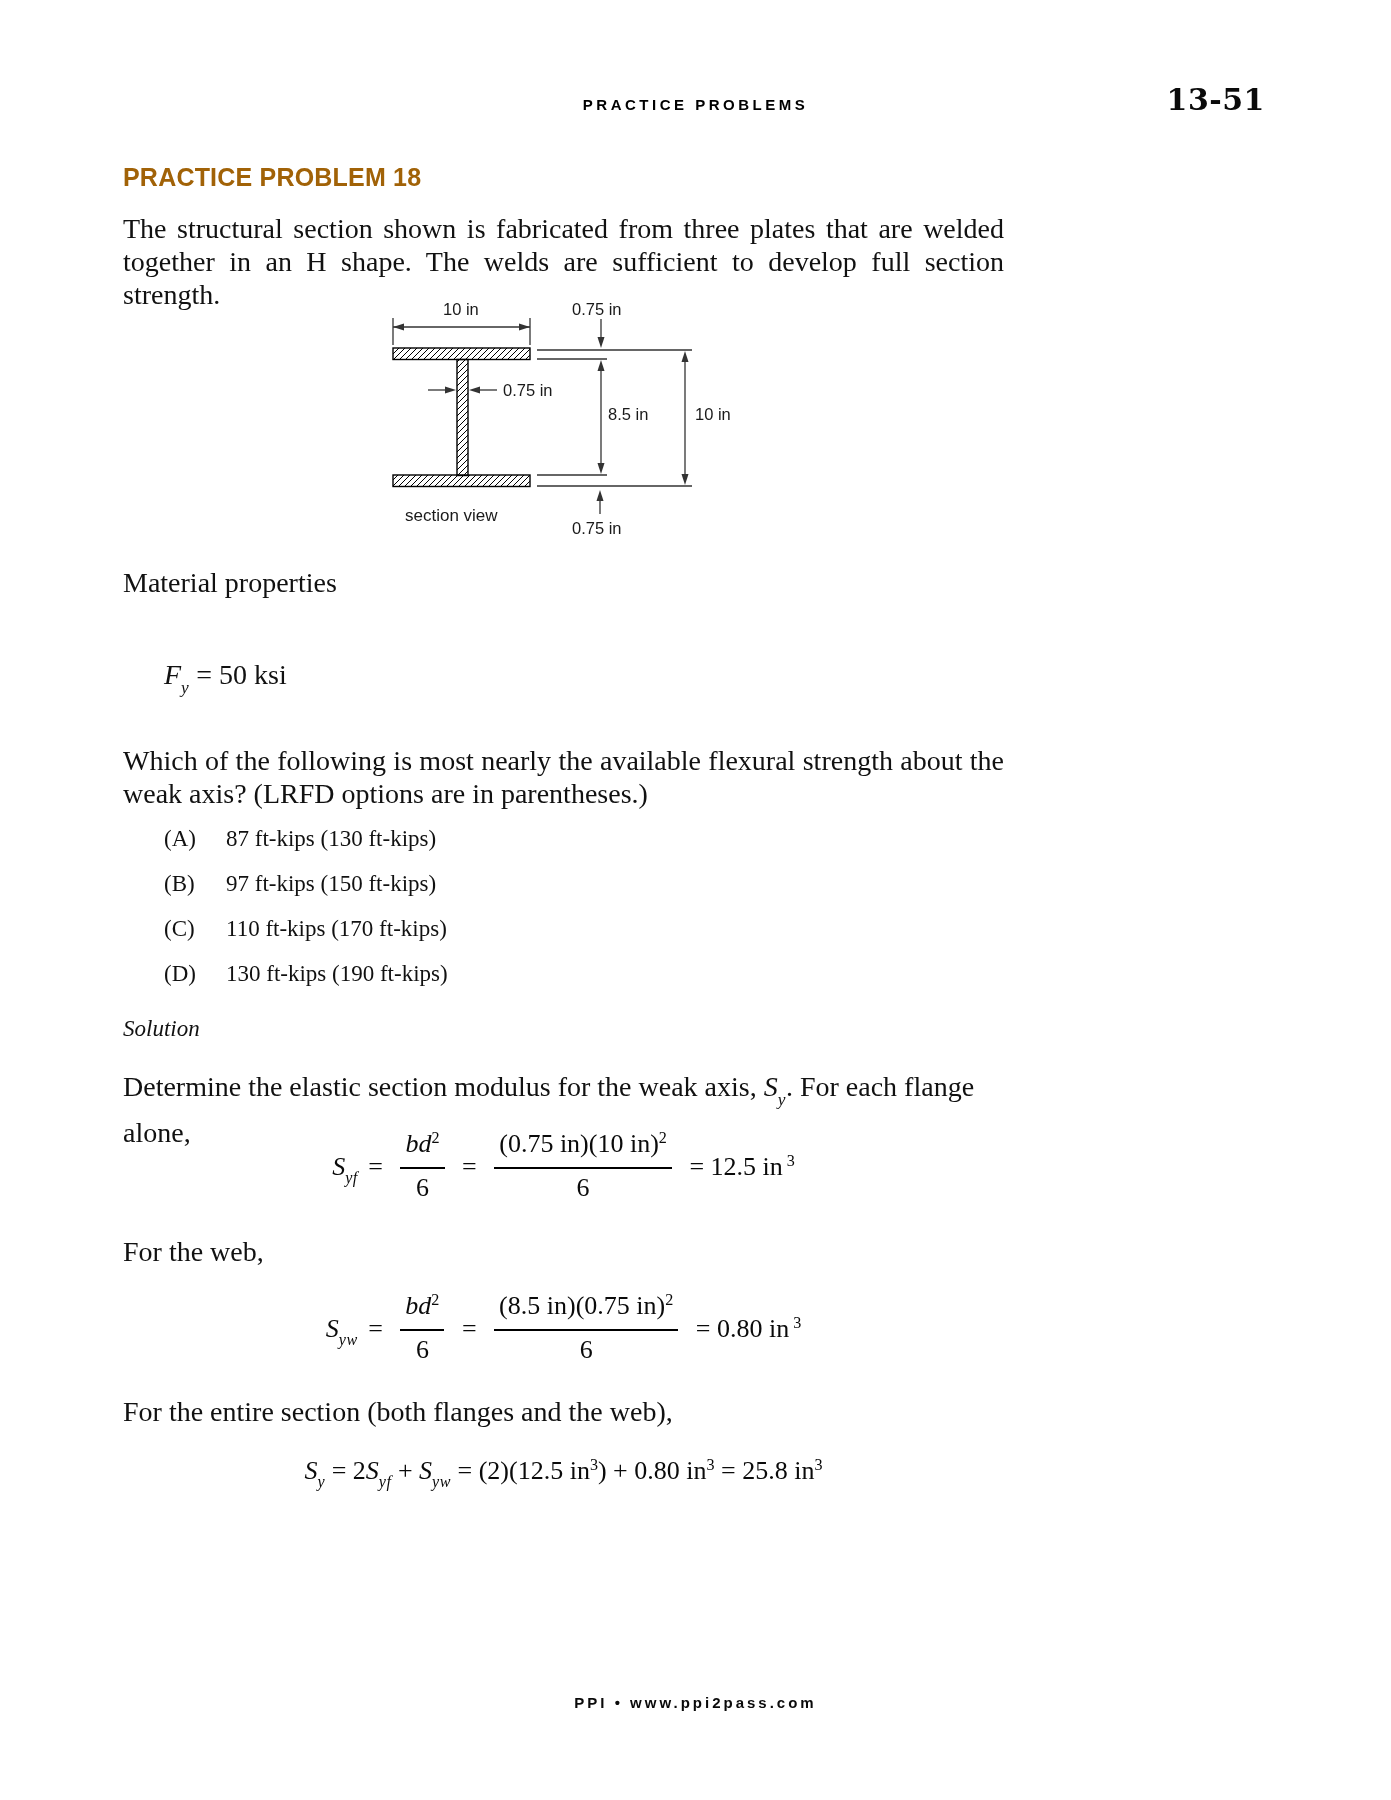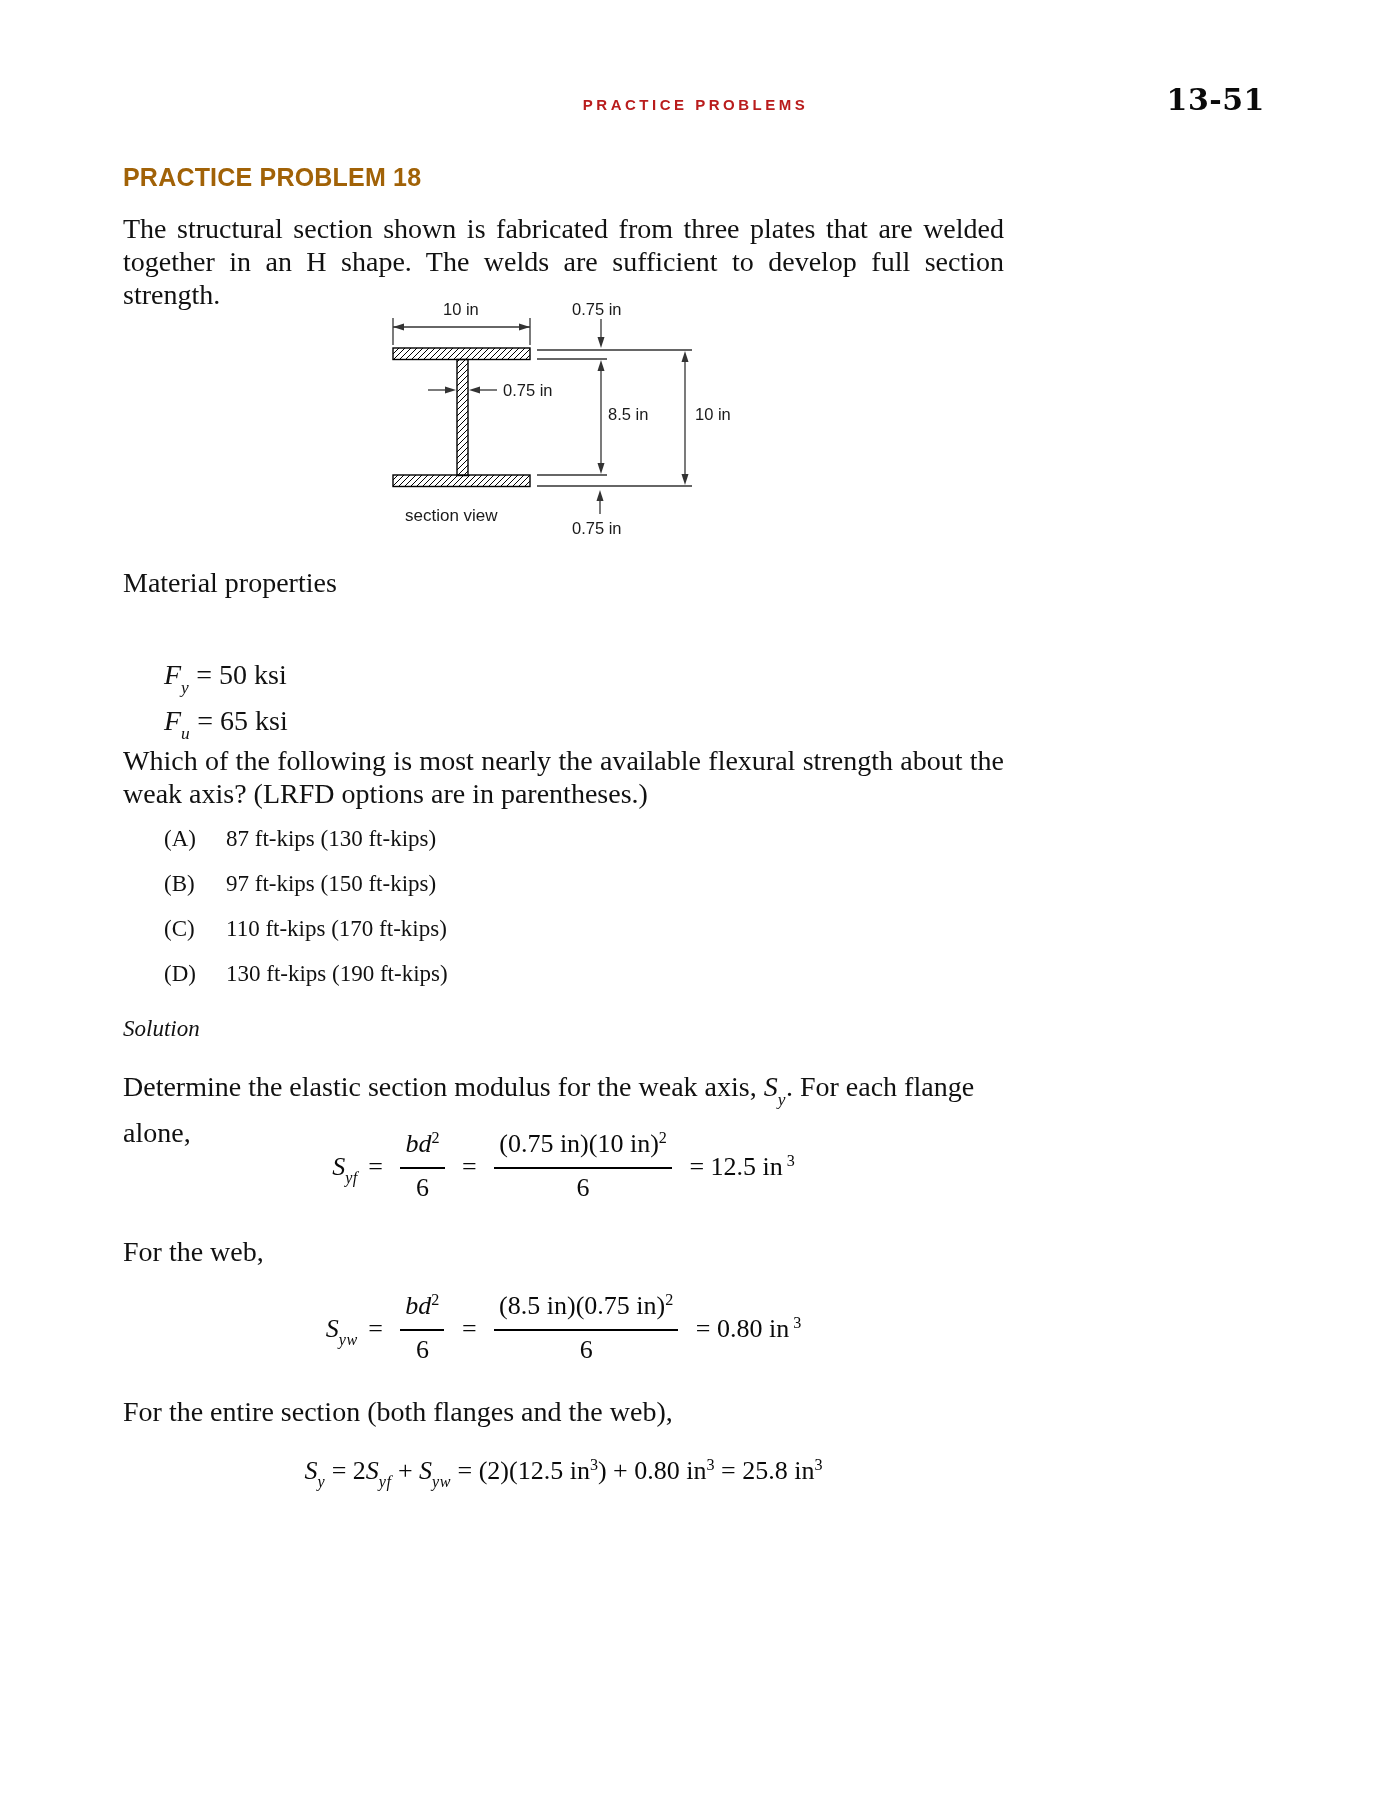--- a/index.html
+++ b/index.html
@@ -9,21 +9,21 @@
     background:#ffffff;
     font-family:"Liberation Serif", serif;
     color:#111;
     overflow:hidden;
   }
   .abs{position:absolute;}
   
   .running-head{
     left:0;right:0;top:96px;text-align:center;
     font-family:"Liberation Sans", sans-serif;
-    font-weight:bold;font-size:15px;letter-spacing:3.5px;color:#b91c1c;
+    font-weight:bold;font-size:15px;letter-spacing:3.5px;color:#000000;
   }
   .page-number{
     top:82px;right:126px;
     font-family:"DejaVu Serif", serif;
     font-weight:bold;font-size:30px;color:#0a0a0a;letter-spacing:0.5px;
   }
   
   .problem-title{
     left:123px;top:163px;
     font-family:"Liberation Sans", sans-serif;
@@ -135,23 +135,20 @@
     <text class="dim-label" x="232" y="241">0.75 in</text>
 
     <text class="caption" x="65" y="228">section view</text>
   </svg>
 
   <div class="abs body-par plain" style="top:566px;">Material properties</div>
 
   <div class="abs body-par plain indent" style="top:658px;">
     <span class="math-var">F</span><span class="msub">y</span><span> = 50 ksi</span>
   </div>
-  <div class="abs body-par plain indent" style="top:704px;">
-    <span class="math-var">F</span><span class="msub">u</span><span> = 65 ksi</span>
-  </div>
 
   <div class="abs body-par" style="top:744px;">Which of the following is most nearly the available flexural strength about the weak axis? (LRFD options are in parentheses.)</div>
 
   <div class="abs option-row" style="top:826px;">
     <span class="option-label">(A)</span><span>87 ft-kips (130 ft-kips)</span>
   </div>
   <div class="abs option-row" style="top:871px;">
     <span class="option-label">(B)</span><span>97 ft-kips (150 ft-kips)</span>
   </div>
   <div class="abs option-row" style="top:916px;">
@@ -198,14 +195,15 @@
     </span>
     <span class="eqsp">= 0.80 in</span><span class="msup">3</span>
   </div>
 
   <div class="abs body-par plain" style="top:1395px;">For the entire section (both flanges and the web),</div>
 
   <div class="abs eq" style="top:1456px;">
     <span class="math-var">S</span><span class="msub">y</span><span> = 2</span><span class="math-var">S</span><span class="msub">yf</span><span> + </span><span class="math-var">S</span><span class="msub">yw</span><span> = (2)(12.5 in</span><span class="msup">3</span><span>) + 0.80 in</span><span class="msup">3</span><span> = 25.8 in</span><span class="msup">3</span>
   </div>
 
+  <div class="abs footer">PPI  •  www.ppi2pass.com</div>
 
 </div>
 
 </body></html>

